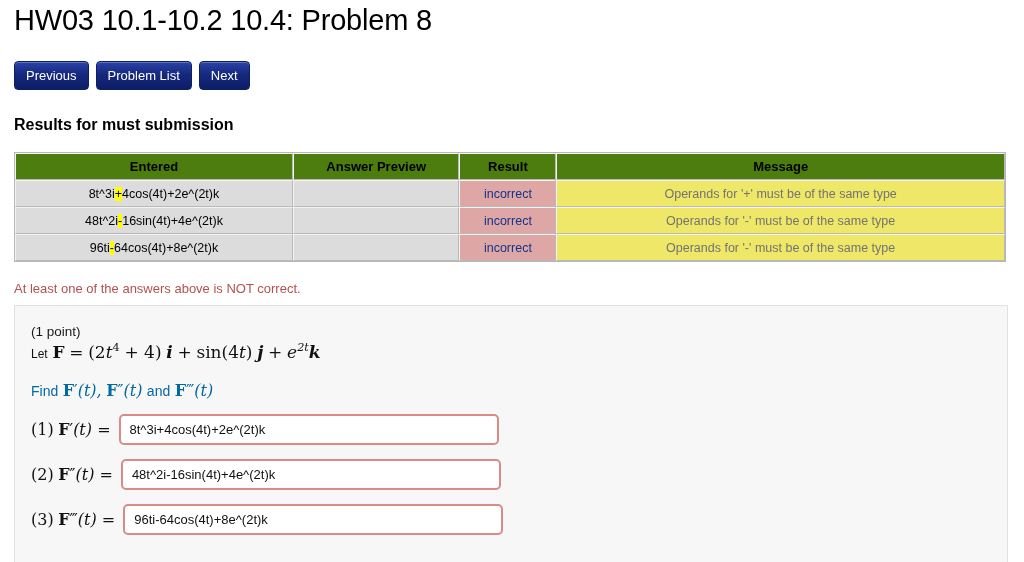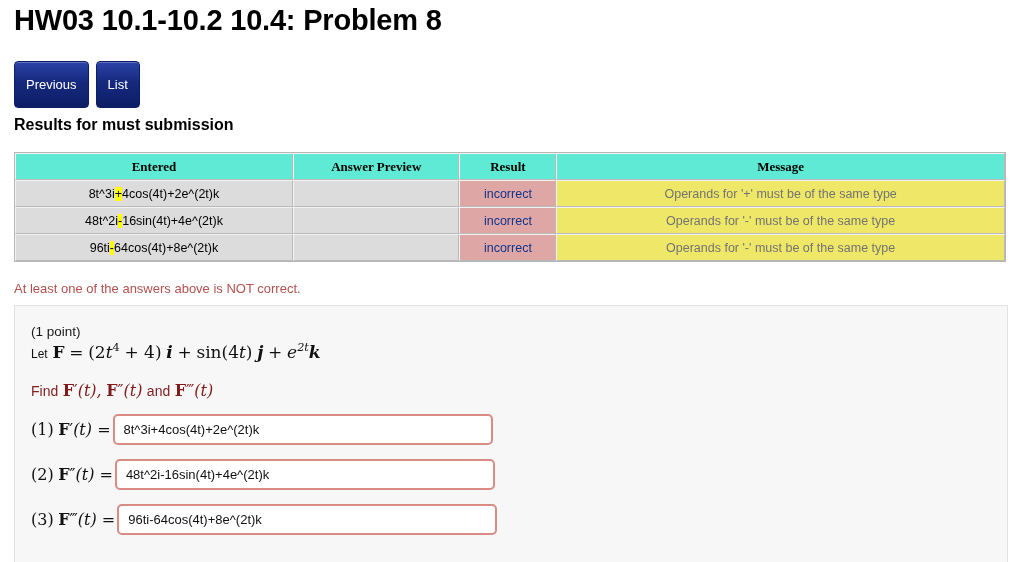--- a/index.html
+++ b/index.html
@@ -15,39 +15,39 @@
   }
 
   .page { position: relative; width: 1024px; height: 562px; }
 
   
   .page-title {
     position: absolute;
     left: 14px;
     top: 4px;
     font-size: 29px;
-    font-weight: bold;
+    font-weight: normal;
     letter-spacing: -0.2px;
     color: #000;
     white-space: nowrap;
   }
 
   
   .navbar {
     position: absolute;
     left: 14px;
     top: 61px;
     display: flex;
     gap: 7px;
   }
   .nav-btn {
     display: inline-flex;
     align-items: center;
     justify-content: center;
-    height: 47px;
+    height: 29px;
     padding: 0 11px;
     border: 1px solid #0b1f63;
     border-radius: 4px;
     background: linear-gradient(#2b43a8 0%, #16297e 45%, #0d1d66 100%);
     color: #ffffff;
     font-size: 13px;
     font-family: "Liberation Sans", sans-serif;
     cursor: pointer;
     box-shadow: inset 0 1px 0 rgba(255,255,255,0.25);
     white-space: nowrap;
@@ -81,23 +81,22 @@
     border-left-color: #f3f3f3;
     height: 27px;
     padding: 0 6px;
     text-align: center;
     vertical-align: middle;
     background: #dcdcdc;
     font-weight: normal;
   }
   .results-table th {
     font-weight: bold;
-    background: #5eead4;
-    font-size: 13px;
-    font-family: Liberation Serif, serif;
+    background: #4d7c0f;
+    font-size: 13px;
   }
   .col-entered  { width: 267px; }
   .col-preview  { width: 160px; }
   .col-result   { width: 93px; }
   .col-message  { width: 431px; margin-left: 45px; }
 
   td.cell-result {
     background: #dfa6a6;
     color: #12348b;
   }
@@ -151,40 +150,40 @@
     color: #111;
   }
   .let-line .lead { font-family: "Liberation Sans", sans-serif; font-size: 12px; }
 
   .find-line {
     position: absolute;
     left: 16px;
     top: 75px;
     font-size: 16px;
     white-space: nowrap;
-    color: #7f1d1d;
+    color: #0369a1;
   }
   .find-line .lead { font-family: "Liberation Sans", sans-serif; font-size: 14px; }
 
   
   .answer-row {
     position: absolute;
     left: 16px;
     display: flex;
     align-items: center;
     white-space: nowrap;
   }
   .answer-row.r1 { top: 108px; }
   .answer-row.r2 { top: 153px; }
   .answer-row.r3 { top: 198px; }
 
   .answer-label {
     font-size: 16px;
     color: #111;
-    margin-right: 2px;
+    margin-right: 8px;
   }
   .answer-label .idx { font-family: "DejaVu Serif", serif; }
 
   .answer-input {
     width: 380px;
     height: 31px;
     border: 2px solid #d98b85;
     border-radius: 5px;
     background: #ffffff;
     padding: 0 9px;
@@ -196,21 +195,22 @@
 </style>
 </head>
 <body>
 
 <div class="page">
 
   <div class="page-title">HW03 10.1-10.2 10.4: Problem 8</div>
 
   <div class="navbar">
     <button class="nav-btn">Previous</button>
-    <button class="nav-btn">List</button>
+    <button class="nav-btn">Problem List</button>
+    <button class="nav-btn">Next</button>
   </div>
 
   <div class="results-heading">Results for must submission</div>
 
   <table class="results-table">
     <thead>
       <tr>
         <th class="col-entered">Entered</th>
         <th class="col-preview">Answer Preview</th>
         <th class="col-result">Result</th>

